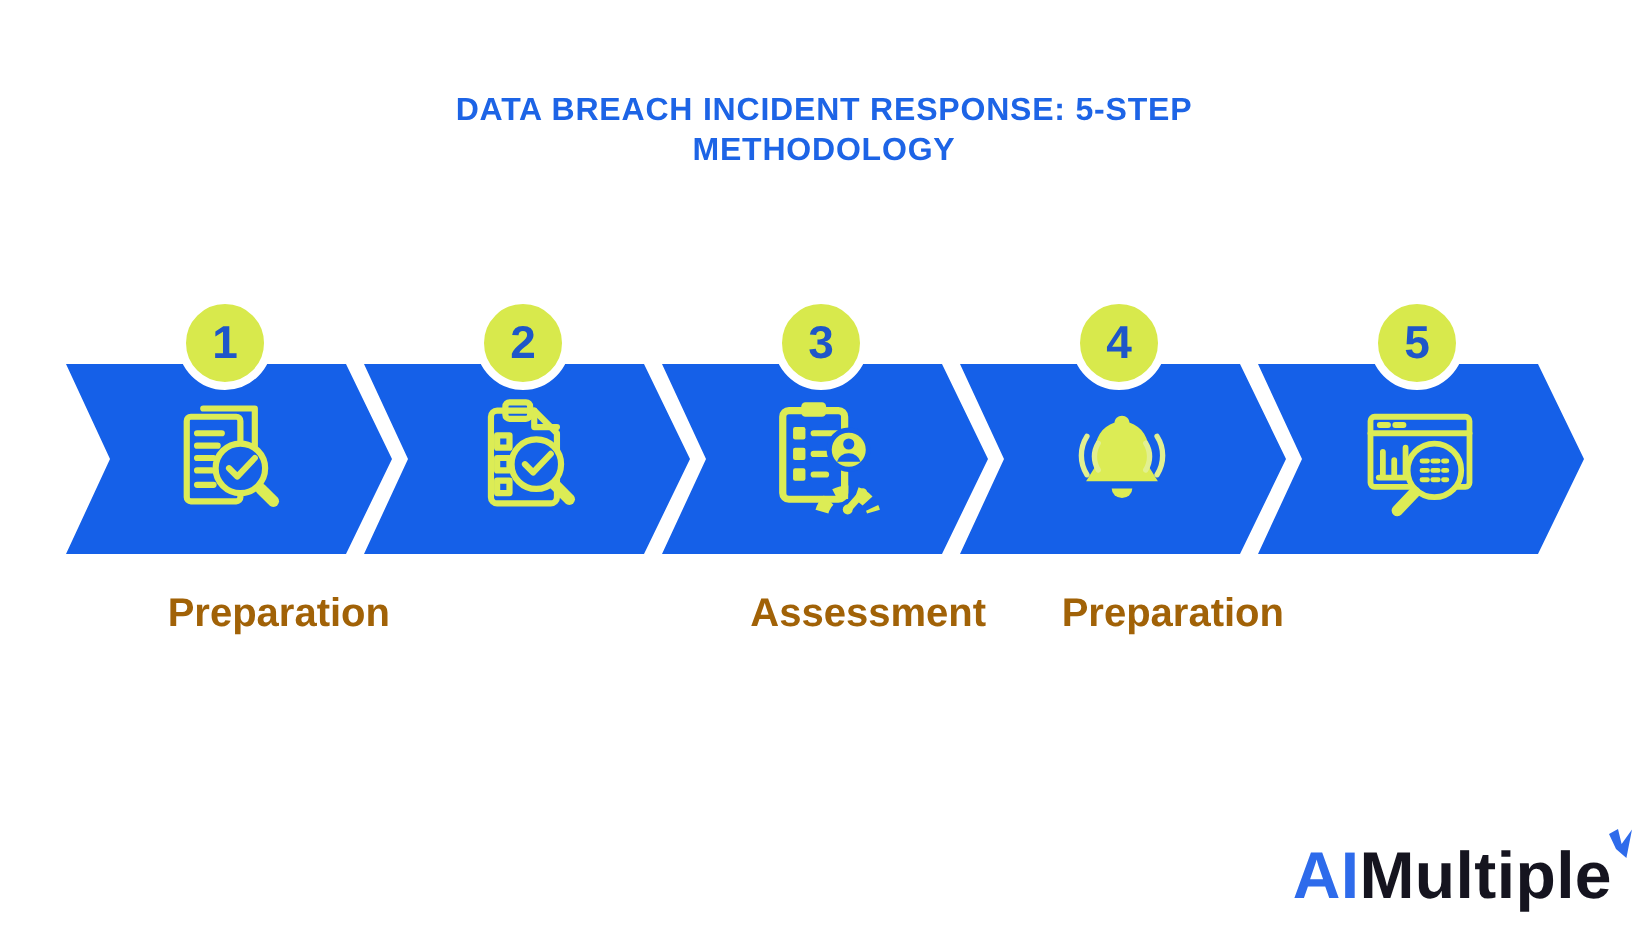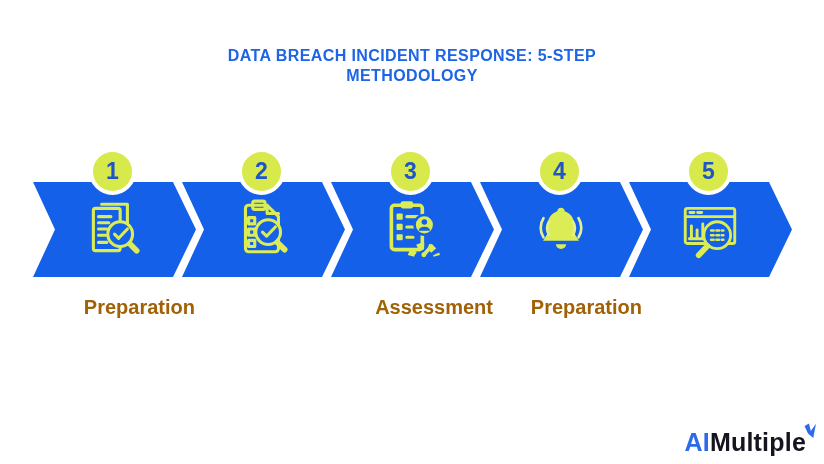--- a/index.html
+++ b/index.html
@@ -45,21 +45,21 @@
   .label{
     position:absolute;top:145px;left:2px;
     width:160px;
     text-align:right;
     color:#a16207;
     font-size:20px;font-weight:700;
     line-height:1.4;
   }
   .logo{
     position:absolute;right:18px;bottom:7px;
-    font-size:25px;font-weight:600;
+    font-size:33px;font-weight:600;
     letter-spacing:.2px;
     white-space:nowrap;
   }
   .logo .ai{color:#2e6beb;}
   .logo .mul{color:#15141f;}
   .logo .mark{
     position:absolute;top:-5px;right:-11px;
     width:13px;height:16px;
   }
 </style>

